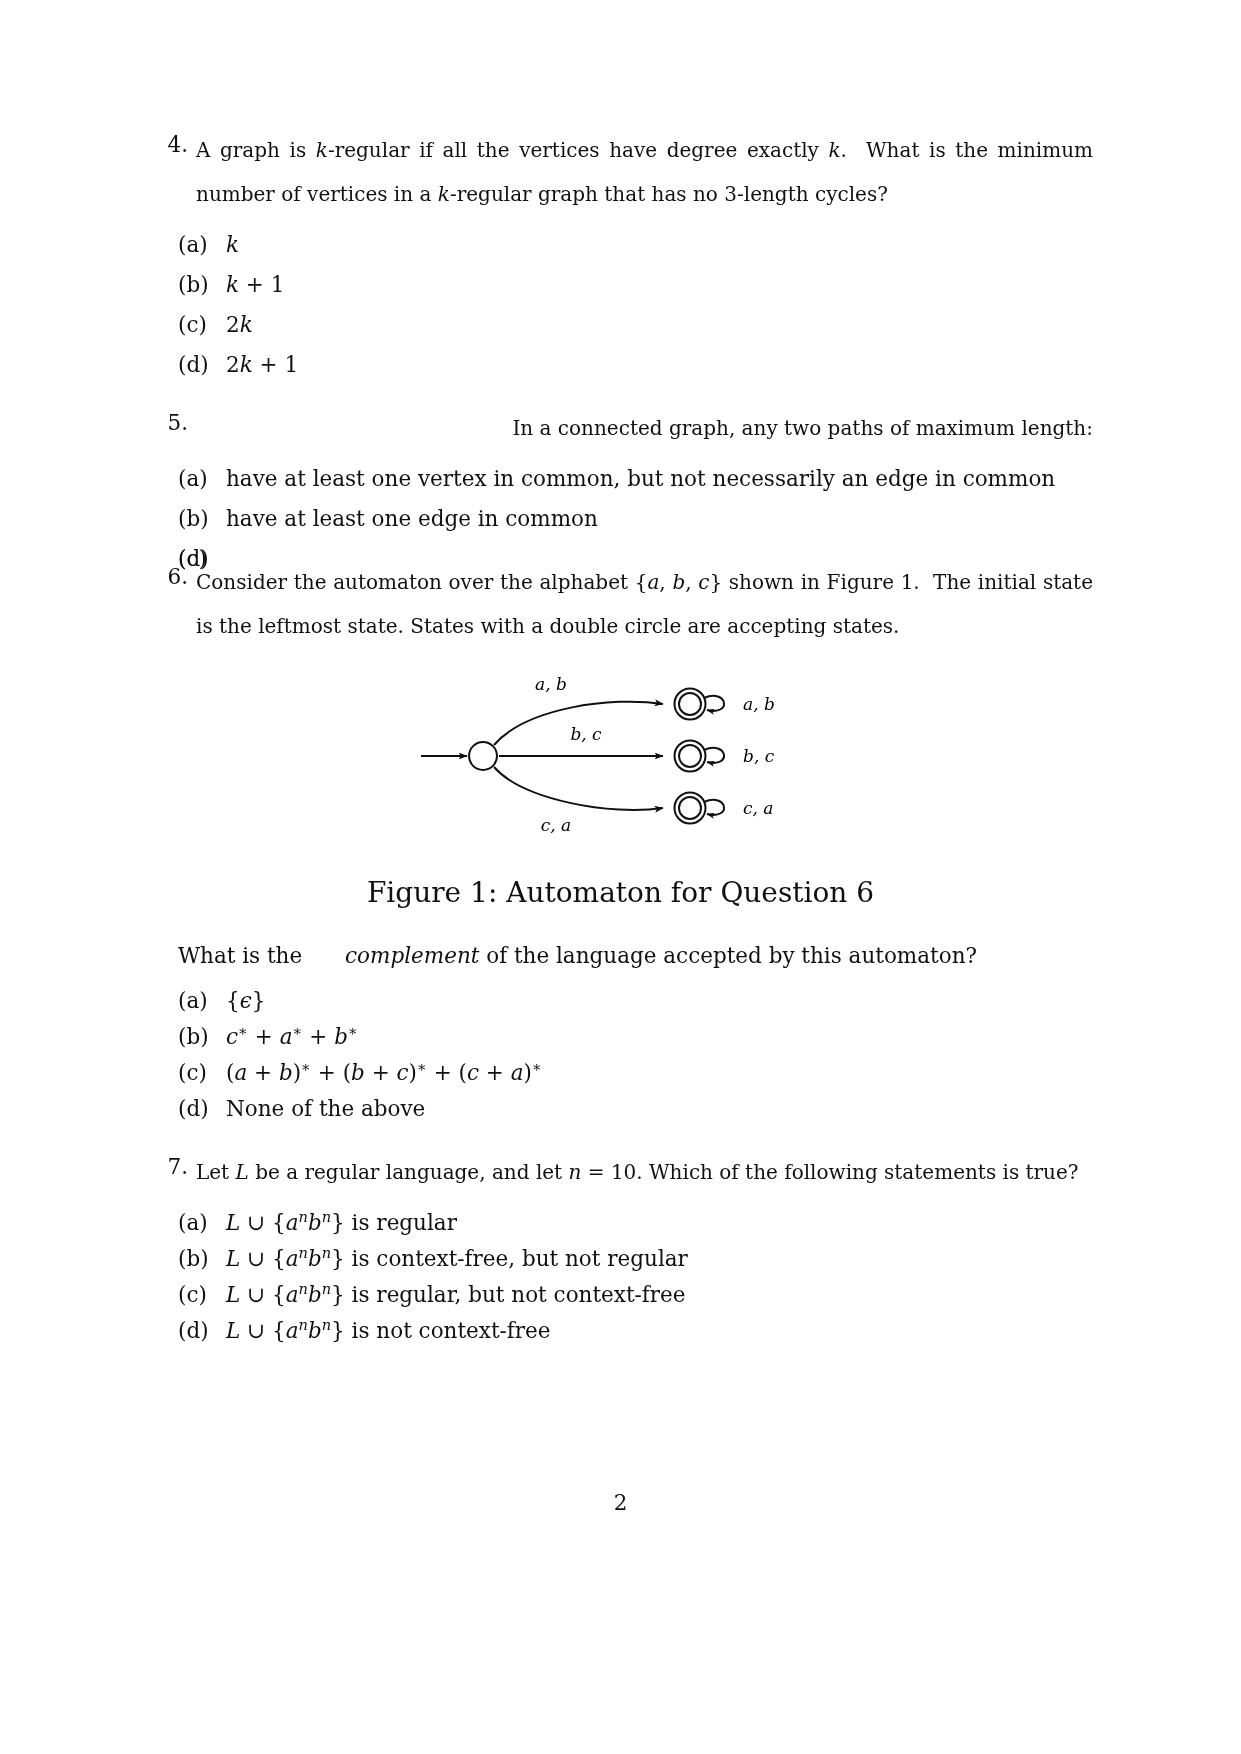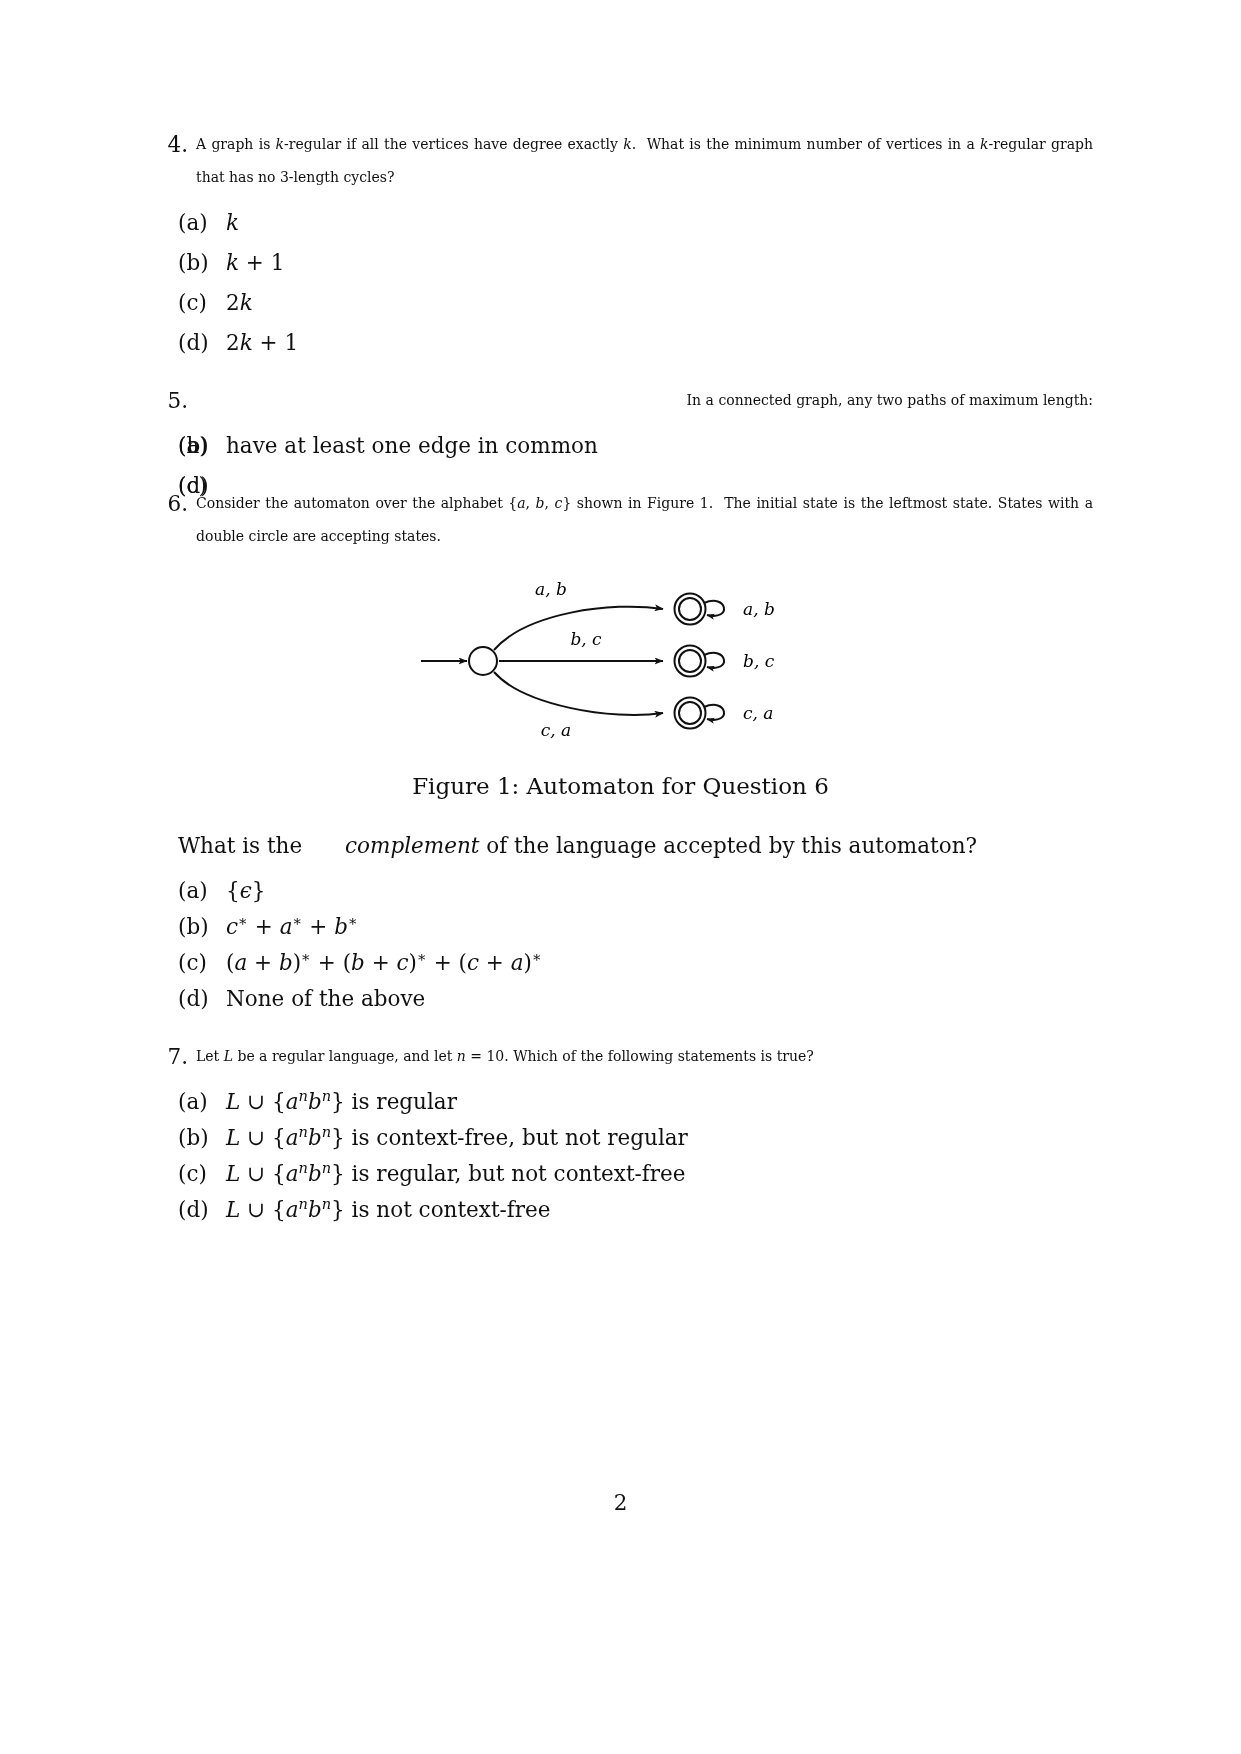--- a/index.html
+++ b/index.html
@@ -38,22 +38,22 @@
   .qnum {
     position: absolute;
     left: 0;
     top: 0;
     width: 40px;
     text-align: right;
     font-size: 21.5px;
     line-height: 33px;
   }
   .qtext {
-    font-size: 14px;
-    line-height: 33px;
+    font-size: 20px;
+    line-height: 44px;
     text-align: justify;
     text-justify: inter-word;
   }
   .qtext.nojust { text-align: right; }
 
   
   .choices {
     margin-top: 14px;
     margin-bottom: 26px;
     padding-left: 30px;
@@ -85,22 +85,22 @@
     margin-top: 18px;
     margin-bottom: 10px;
     text-align: center;
   }
   .figure-svg-wrap {
     display: block;
     margin: 0 auto;
     width: 420px;
   }
   .figure-caption {
-    margin-top: 22px;
-    font-size: 23px;
+    margin-top: 30px;
+    font-size: 28px;
     text-align: center;
   }
 
   .para-indent {
     padding-left: 30px;
     font-size: 21.5px;
     line-height: 33px;
     margin-top: 30px;
     margin-bottom: 6px;
   }
@@ -150,20 +150,21 @@
       </div>
     </div>
 
     <div class="qitem">
       <div class="qnum">5.</div>
       <div class="qtext nojust">In a connected graph, any two paths of maximum length:</div>
     </div>
     <div class="choices">
       <div class="choice">
         <span class="choice-label">(a)</span>
+        <span class="choice-text">have at least one vertex in common, but not necessarily an edge in common</span>
       </div>
       <div class="choice">
         <span class="choice-label">(b)</span>
         <span class="choice-text">have at least one edge in common</span>
       </div>
       <div class="choice">
         <span class="choice-label">(c)</span>
       </div>
       <div class="choice">
         <span class="choice-label">(d)</span>

